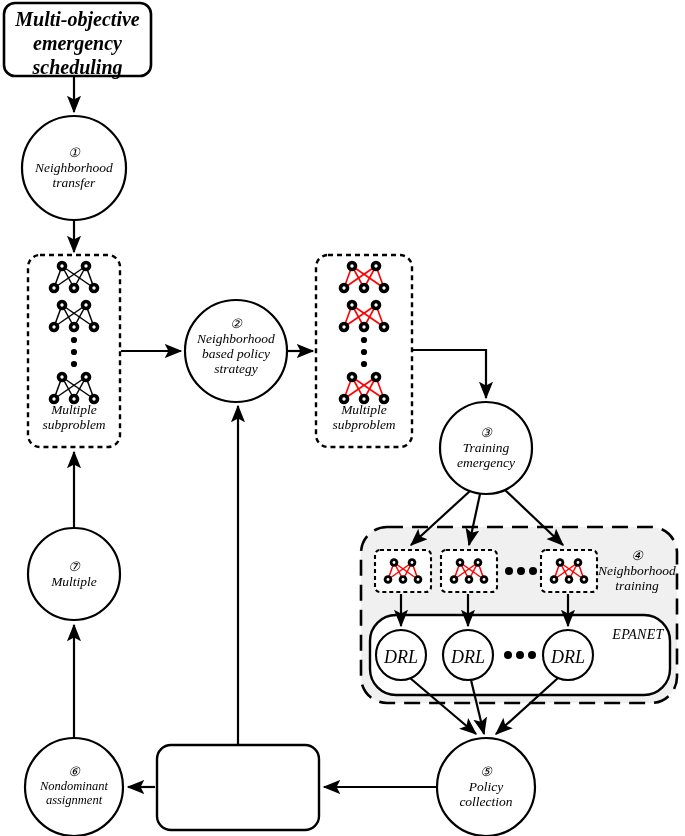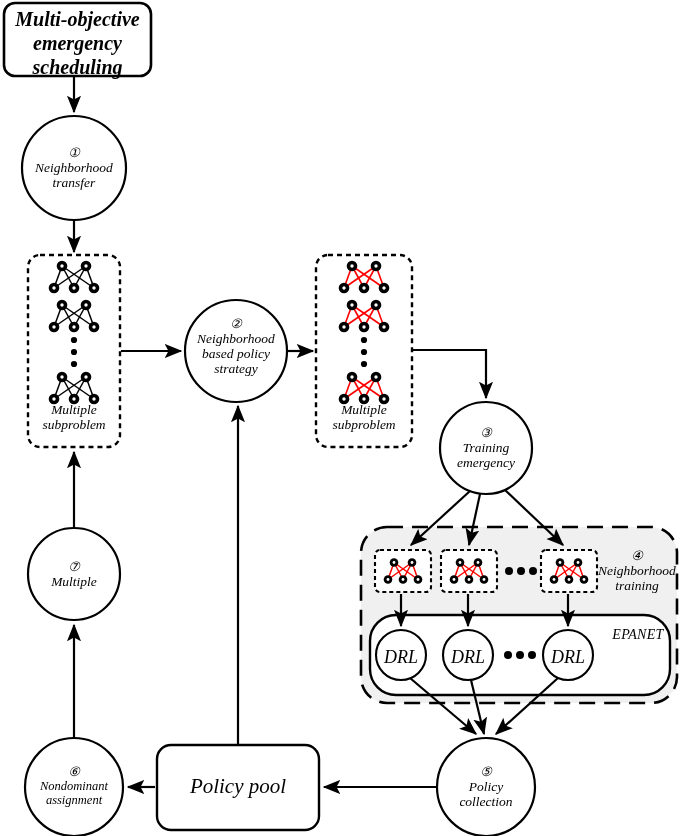--- a/index.html
+++ b/index.html
@@ -348,21 +348,20 @@
 <div class="lbl node-lbl" style="left:19px;top:402px;width:110px;">
   <span class="tx">Multiple</span>
   <span class="tx">subproblem</span>
 </div>
 
 <div class="lbl node-lbl" style="left:309px;top:402px;width:110px;">
   <span class="tx">Multiple</span>
   <span class="tx">subproblem</span>
 </div>
 
-<div class="lbl pool-lbl" style="left:157px;top:775px;width:162px;">Policy pool</div>
 
 <div class="lbl drl-lbl" style="left:376px;top:647px;width:50px;">DRL</div>
 <div class="lbl drl-lbl" style="left:443px;top:647px;width:50px;">DRL</div>
 <div class="lbl drl-lbl" style="left:543px;top:647px;width:50px;">DRL</div>
 
 <div class="lbl epanet-lbl" style="left:592px;top:627px;width:92px;">EPANET</div>
 
 </div>
 
 </body></html>

